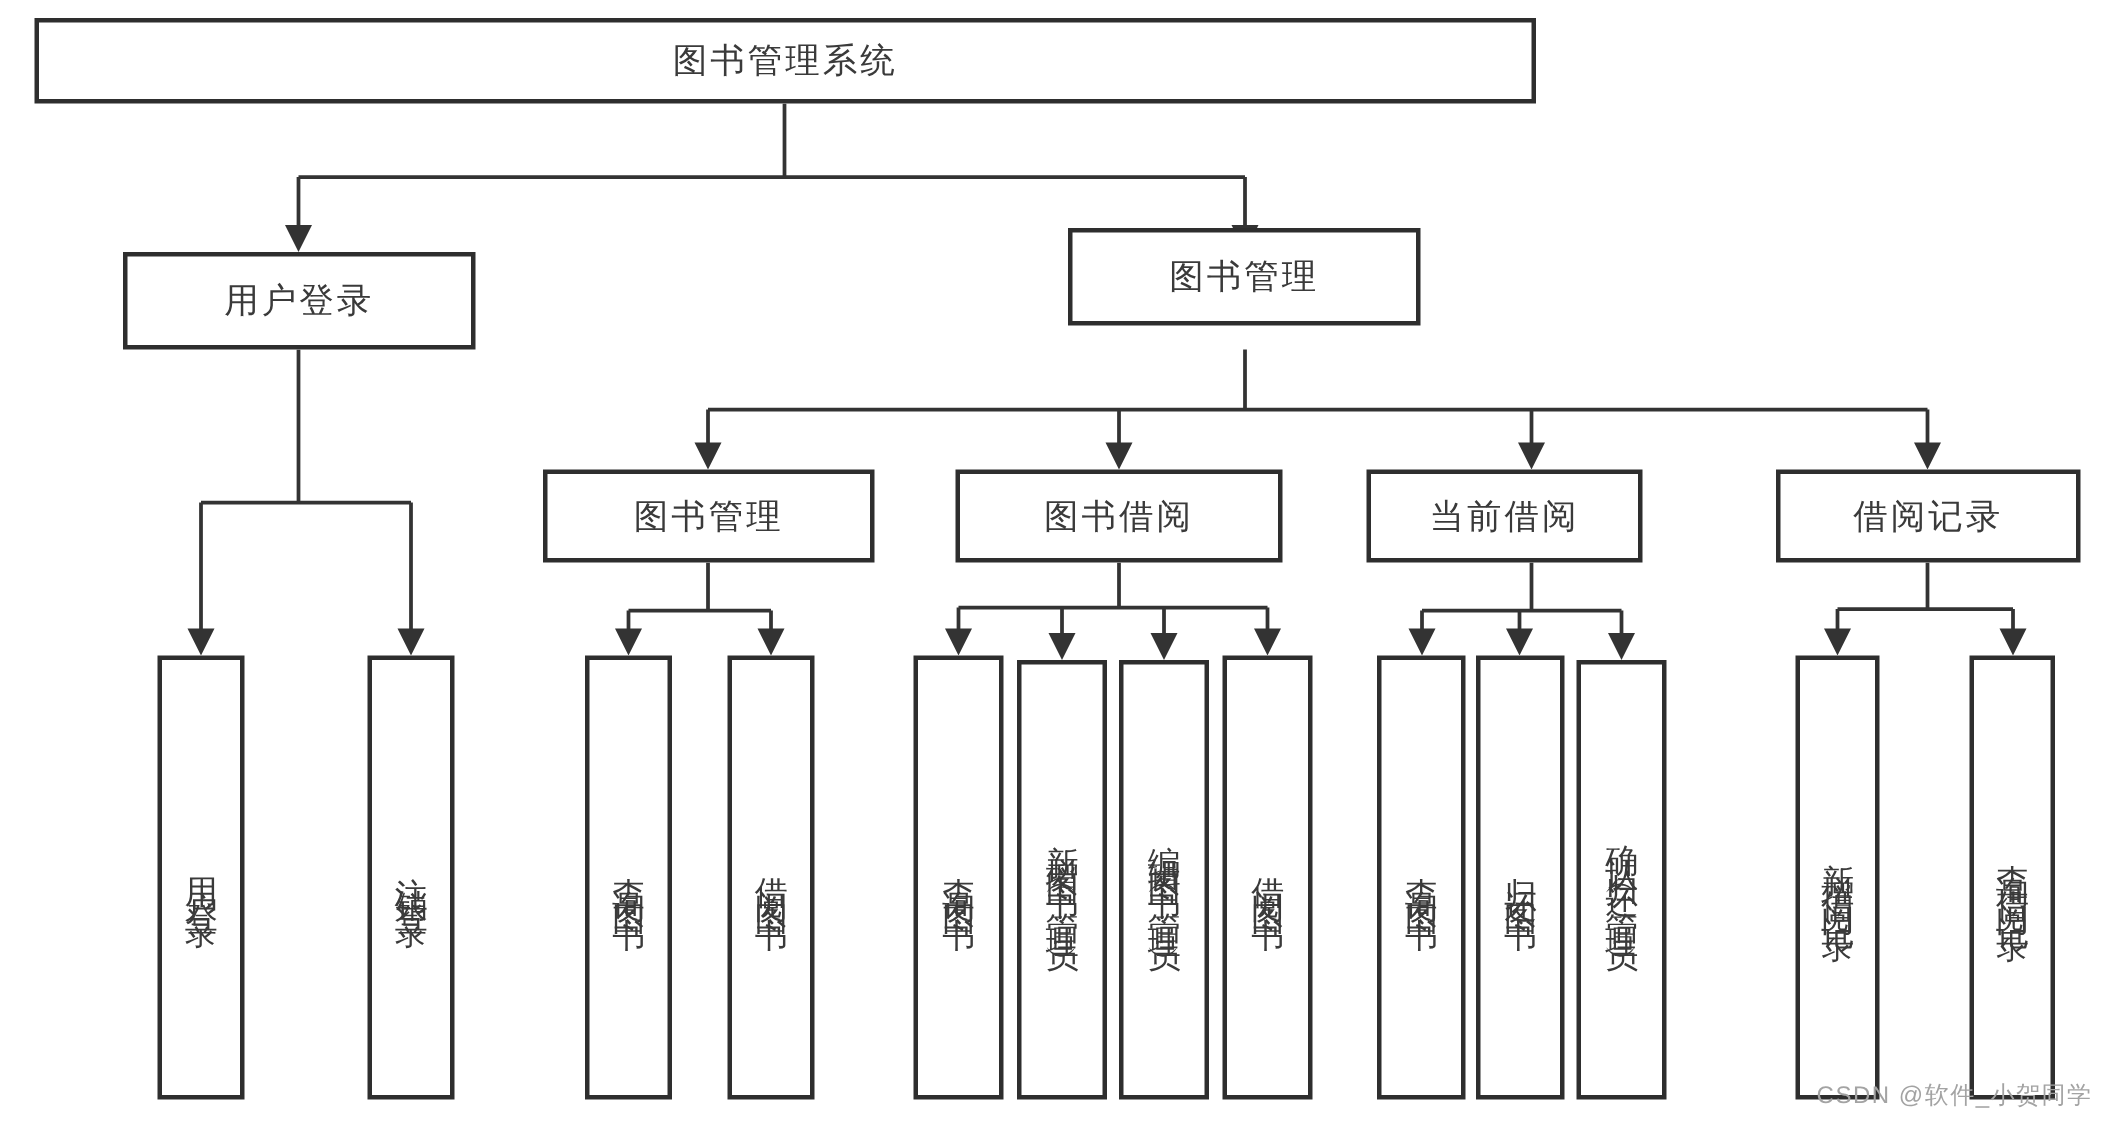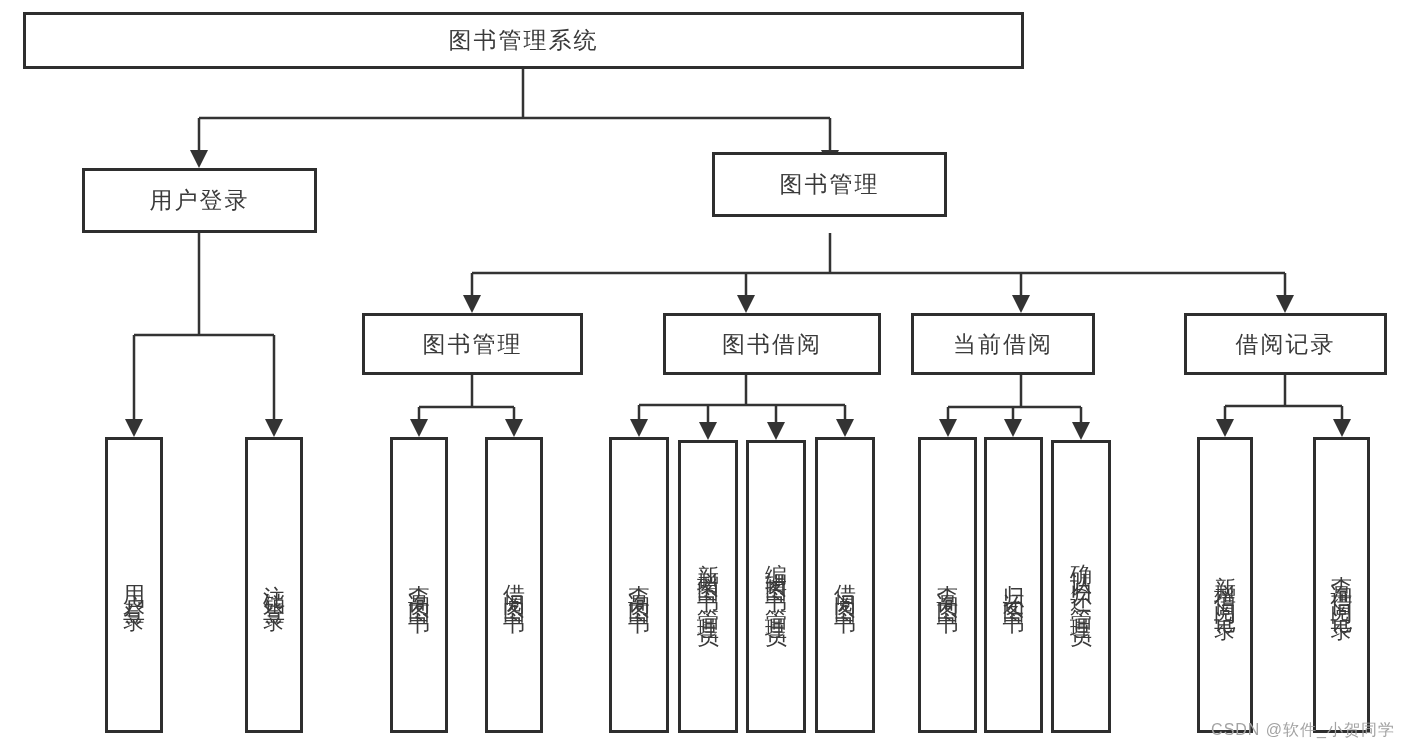--- a/index.html
+++ b/index.html
@@ -108,21 +108,21 @@
   <div class="node h" style="left:82px;top:168px;width:235px;height:65px">
     <span>用户登录</span>
   </div>
   <div class="node h" style="left:712px;top:152px;width:235px;height:65px">
     <span>图书管理</span>
   </div>
 
   <div class="node h" style="left:362px;top:313px;width:221px;height:62px">
     <span>图书管理</span>
   </div>
-  <div class="node h" style="left:663px;top:313px;width:218px;height:62px">
+  <div class="node h" style="left:637px;top:313px;width:218px;height:62px">
     <span>图书借阅</span>
   </div>
   <div class="node h" style="left:911px;top:313px;width:184px;height:62px">
     <span>当前借阅</span>
   </div>
   <div class="node h" style="left:1184px;top:313px;width:203px;height:62px">
     <span>借阅记录</span>
   </div>
 
   <div class="node v" style="left:105px;top:437px;width:58px;height:296px">

